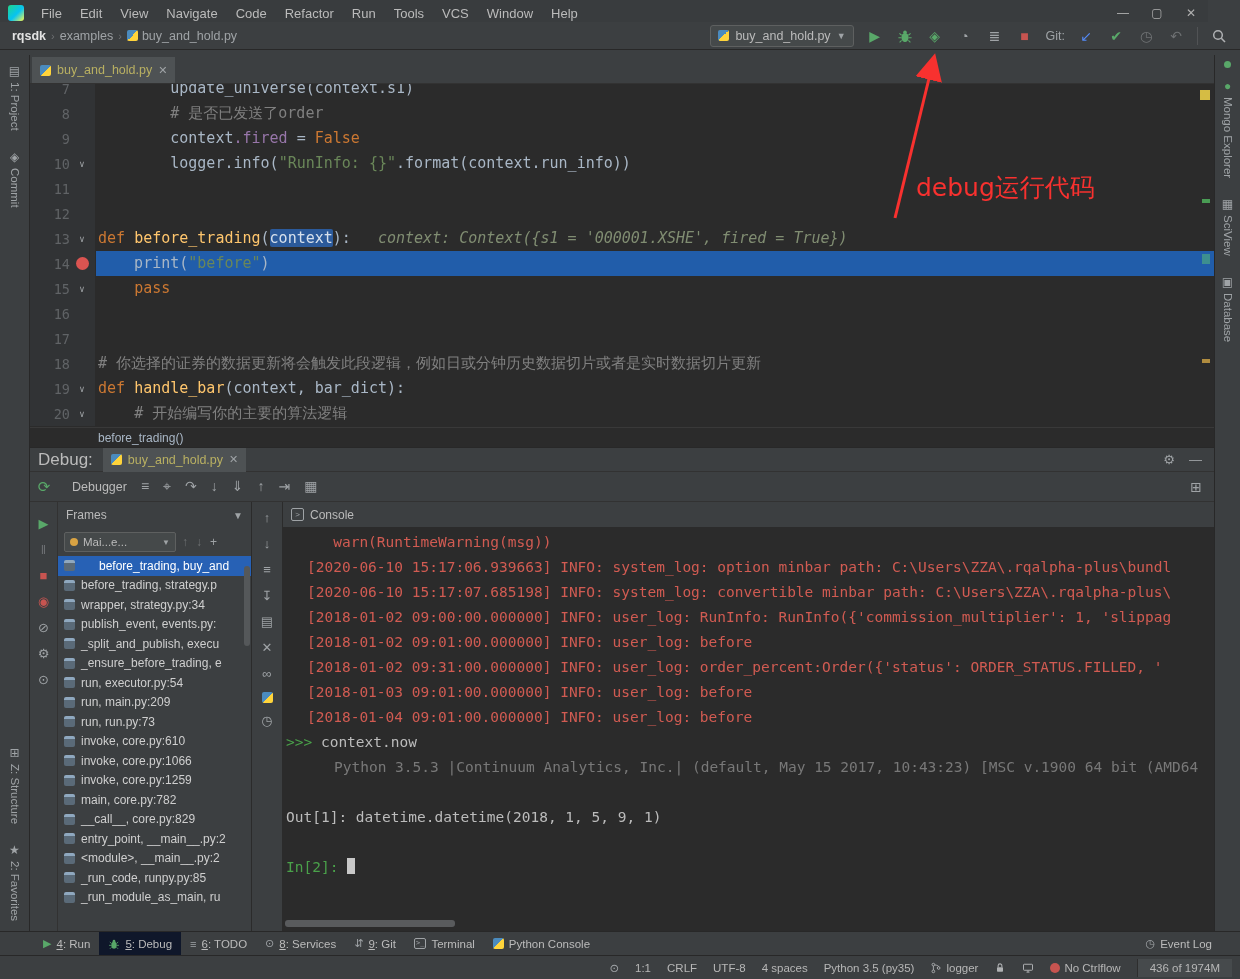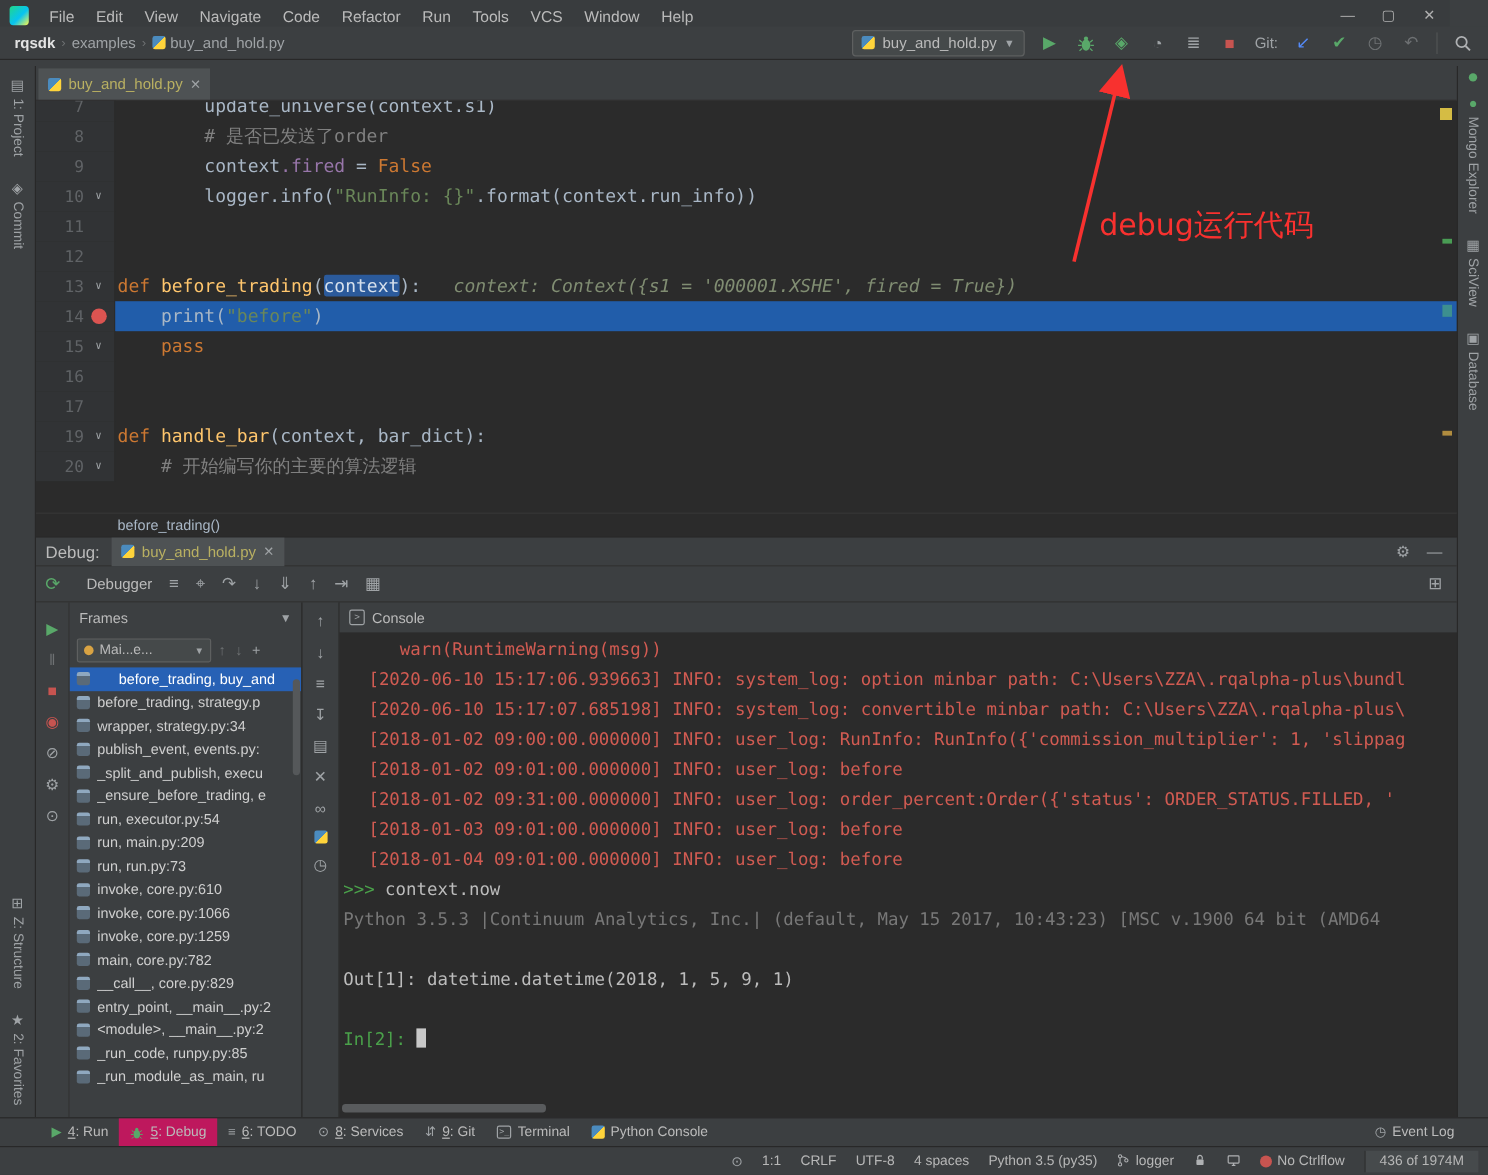--- a/index.html
+++ b/index.html
@@ -70,21 +70,21 @@
   .c-hint { color:#808d72; font-style:italic; }
   .c-sel { background:#2b5a9b; color:#d6e0ec; border-radius:2px; }
   .ed-marks { position:absolute; right:4px; top:0; width:12px; }
   .mark { position:absolute; right:0; }
 
   .ed-crumb { height:21px; background:#2b2b2b; border-top:1px solid #393939; border-bottom:1px solid #282828;
     display:flex; align-items:center; padding-left:68px; color:#a9b7c6; font-size:12px; }
 
   
   .dbg-header { height:24px; background:#3c3f41; border-bottom:1px solid #323232; display:flex; align-items:center; }
-  .dbg-caption { padding:0 10px 0 8px; font-size:14px; color:#bbbbbb; }
+  .dbg-caption { padding:0 10px 0 8px; font-size:17px; color:#bbbbbb; }
   .dbg-tab { height:24px; display:flex; align-items:center; gap:6px; padding:0 8px; background:#4e5254; color:#b9b062; font-size:12.5px; }
   .dbg-header-right { margin-left:auto; display:flex; gap:14px; padding-right:12px; color:#9fa3a6; font-size:13px; }
 
   .dbg-toolbar { height:30px; background:#3c3f41; border-bottom:1px solid #323232; display:flex; align-items:center; }
   .rerun-slot { width:28px; text-align:center; color:#59a869; font-size:15px; }
   .dbg-tb-label { font-size:12.5px; color:#bbbbbb; padding:0 14px 0 14px; }
   .dbg-tb-icons { display:flex; gap:14px; color:#9fa3a6; font-size:14px; }
   .dbg-toolbar .right { margin-left:auto; padding-right:12px; color:#9fa3a6; font-size:14px; }
 
   .dbg-content { flex:1; display:flex; min-height:0; }
@@ -107,29 +107,29 @@
 
   .console-strip { width:31px; background:#3c3f41; border-right:1px solid #2b2b2b; display:flex; flex-direction:column; align-items:center; padding-top:8px; gap:10px; color:#9fa3a6; font-size:13px; }
   .console-strip .ic { height:16px; }
 
   .console-panel { flex:1; display:flex; flex-direction:column; min-width:0; position:relative; background:#2b2b2b; }
   .console-head { height:25px; background:#3c3f41; display:flex; align-items:center; gap:6px; padding:0 8px; color:#bbbbbb; font-size:12px; }
   .console-ic { width:13px; height:13px; border:1px solid #9fa3a6; border-radius:2px; font-size:8px; line-height:11px; text-align:center; color:#9fa3a6; }
   .console-out { flex:1; overflow:hidden; padding:3px 0 0 3px; white-space:pre;
     font-family:"DejaVu Sans Mono","Liberation Mono",monospace; font-size:14.5px; }
   .cline { height:25px; line-height:25px; }
-  .k-err { color:#d15b52;margin-left:21px; } .k-prompt { color:#4aa14a; } .k-plain { color:#bcbcbc; } .k-gray { color:#787878; }
+  .k-err { color:#d15b52;margin-left:21px; } .k-prompt { color:#4aa14a; } .k-plain { color:#bcbcbc; } .k-gray { color:#787878;margin-left:48px; }
   .cursor { display:inline-block; width:8px; height:16px; background:#c8c8c8; vertical-align:-2px; }
   .console-hscroll { position:absolute; left:2px; bottom:4px; width:170px; height:7px; background:#595b5d; border-radius:3px; }
 
   
   .toolwindow-bar { position:absolute; left:0; top:931px; width:1240px; height:24px; background:#3c3f41; border-top:1px solid #282828;
     display:flex; align-items:center; padding-left:34px; }
   .tw-tab { height:100%; display:flex; align-items:center; gap:5px; padding:0 9px; font-size:11.5px; color:#bbbbbb; }
-  .tw-tab.active { background:#be185d; }
+  .tw-tab.active { background:#0f172a; }
   .tw-ic { font-size:11px; color:#9fa3a6; display:flex; align-items:center; }
   .tw-ic svg { width:12px; height:12px; }
   .term-ic { border:1px solid #9fa3a6; border-radius:2px; font-size:7px; padding:0 1px; line-height:9px; color:#9fa3a6;
     font-family:"DejaVu Sans Mono",monospace; }
   .event-log { margin-left:auto; display:flex; align-items:center; gap:5px; padding-right:28px; font-size:11.5px; color:#bbbbbb; }
 
   .statusbar { position:absolute; left:0; top:955px; width:1240px; height:24px; background:#3c3f41; border-top:1px solid #282828;
     display:flex; align-items:center; font-size:11.5px; color:#b7b7b7; }
   .status-right { margin-left:auto; display:flex; align-items:center; gap:16px; padding-right:8px; }
   .st-ic svg { width:12px; height:12px; vertical-align:-2px; }
@@ -331,20 +331,27 @@
             <span class="lmark"></span>
           </div>
           <div class="codeline"></div>
         </div>
         <div class="line">
           <div class="gutter">
             <span class="lnum">17</span>
             <span class="lmark"></span>
           </div>
           <div class="codeline"></div>
+        </div>
+        <div class="line">
+          <div class="gutter">
+            <span class="lnum">18</span>
+            <span class="lmark"></span>
+          </div>
+          <div class="codeline"><span class="c-com"># 你选择的证券的数据更新将会触发此段逻辑，例如日或分钟历史数据切片或者是实时数据切片更新</span></div>
         </div>
         <div class="line">
           <div class="gutter">
             <span class="lnum">19</span>
             <span class="lmark">∨</span>
           </div>
           <div class="codeline"><span class="c-kw">def </span><span class="c-fn">handle_bar</span><span class="c-d">(context, bar_dict):</span></div>
         </div>
         <div class="line">
           <div class="gutter">

